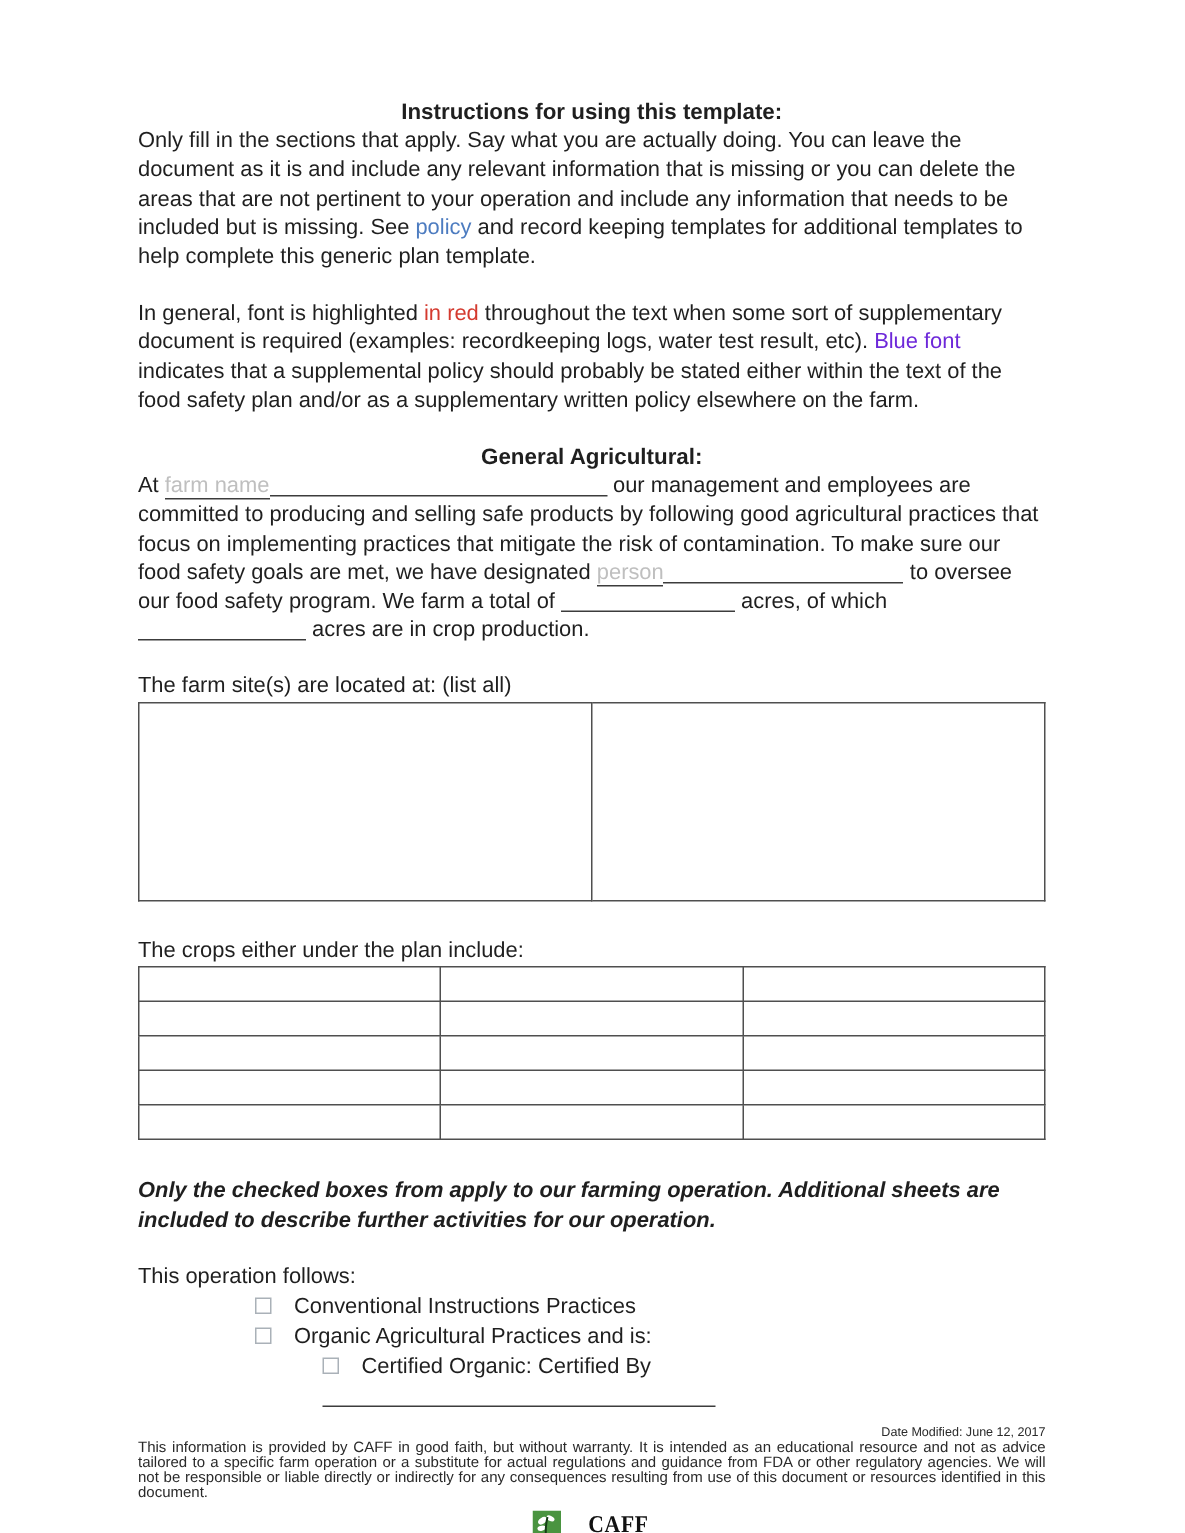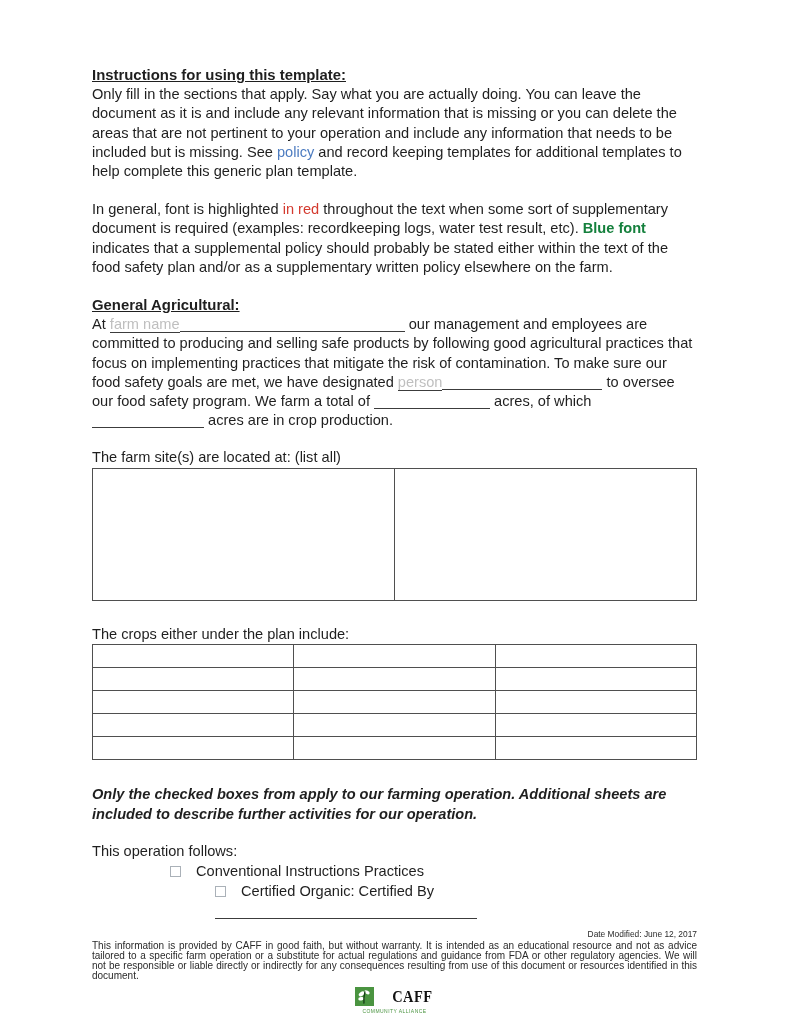--- a/index.html
+++ b/index.html
@@ -8,27 +8,27 @@
     font-family: "Liberation Sans", sans-serif;
     font-size: 14.6px;
     line-height: 19.2px;
     color: #1f1f1f;
   }
   .page { width: 790px; height: 1022px; padding: 66px 93px 0 92px; }
 
   h2.doc-heading {
     font-size: 14.9px;
     font-weight: 700;
-    text-decoration: underline;
     line-height: 19.2px;
+    text-align: center;
   }
   p.body-para { margin: 0 0 19px 0; }
   .link-blue { color: #4d7cc0; text-decoration: none; cursor: pointer; }
   .text-red { color: #d43a2f; }
-  .text-blue { color: #15803d; font-weight: bold; }
+  .text-blue { color: #6d28d9; }
 
   .placeholder {
     color: #bfbfbf;
     border-bottom: 1.4px solid #3c3c3c;
   }
   .blank {
     display: inline-block;
     height: 1em;
     vertical-align: -3px;
     border-bottom: 1.4px solid #3c3c3c;
@@ -180,20 +180,23 @@
     </tbody>
       </table>
   </section>
 
   <p class="note-bold-italic">Only the checked boxes from apply to our farming operation. Additional sheets are included to describe further activities for our operation.</p>
 
   <section>
     <p class="operation-intro">This operation follows:</p>
     <div class="check-row">
       <span class="checkbox"></span><span>Conventional Instructions Practices</span>
+    </div>
+    <div class="check-row">
+      <span class="checkbox"></span><span>Organic Agricultural Practices and is:</span>
     </div>
     <div class="check-row nested">
       <span class="checkbox"></span><span>Certified Organic: Certified By </span><span class="blank b5"></span>
     </div>
   </section>
 
   <footer class="footer">
     <div class="footer-date">Date Modified: June 12, 2017</div>
     <div class="footer-disclaimer">This information is provided by CAFF in good faith, but without warranty.  It is intended as an educational resource and not as advice tailored to a specific farm operation or a substitute for actual regulations and guidance from FDA or other regulatory agencies.  We will not be responsible or liable directly or indirectly for any consequences resulting from use of this document or resources identified in this document.</div>
     <div class="logo-block">

